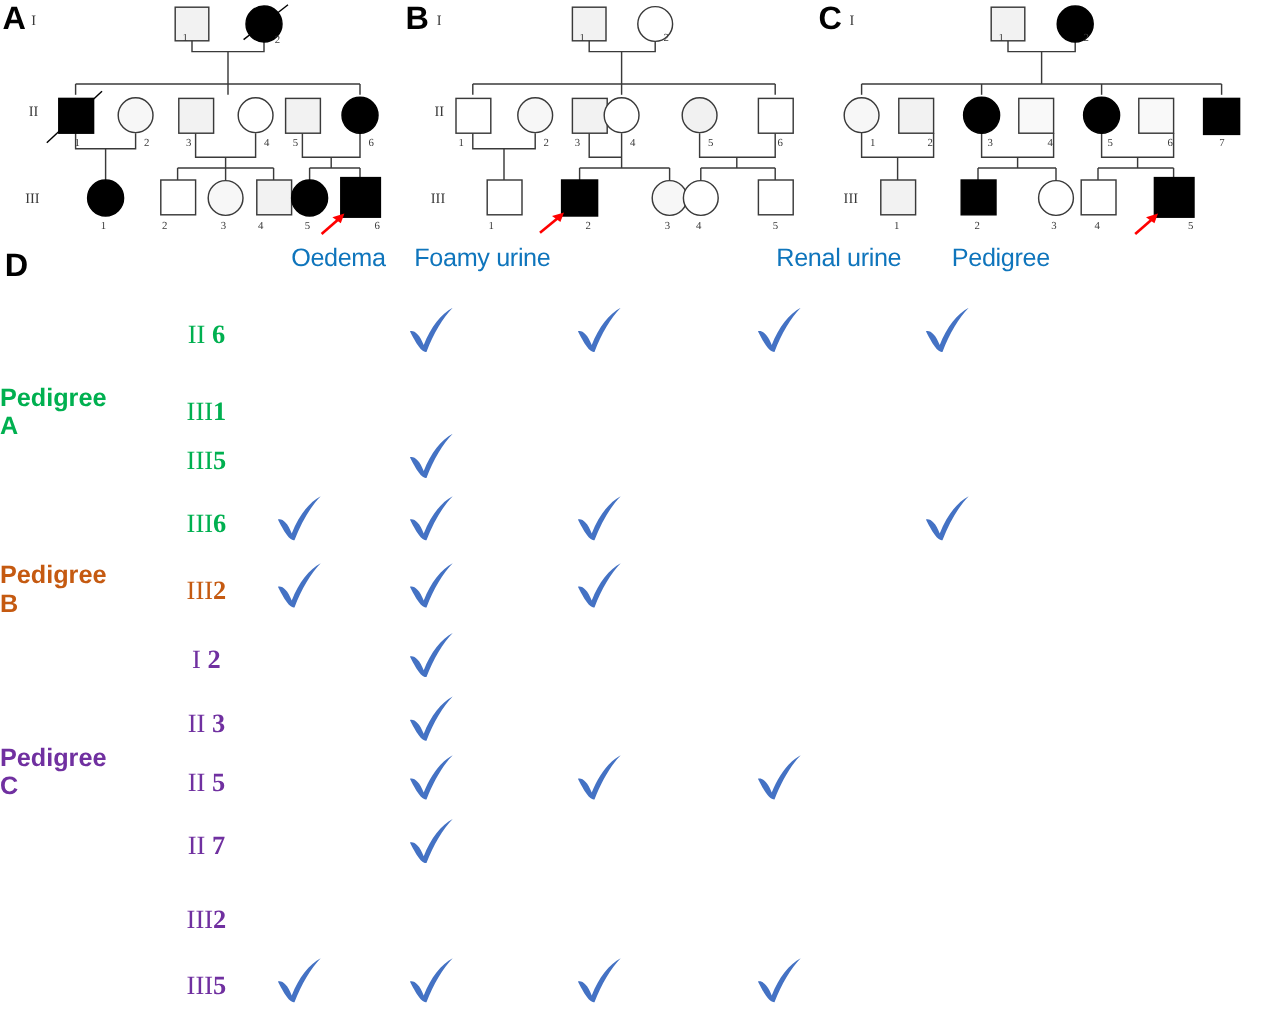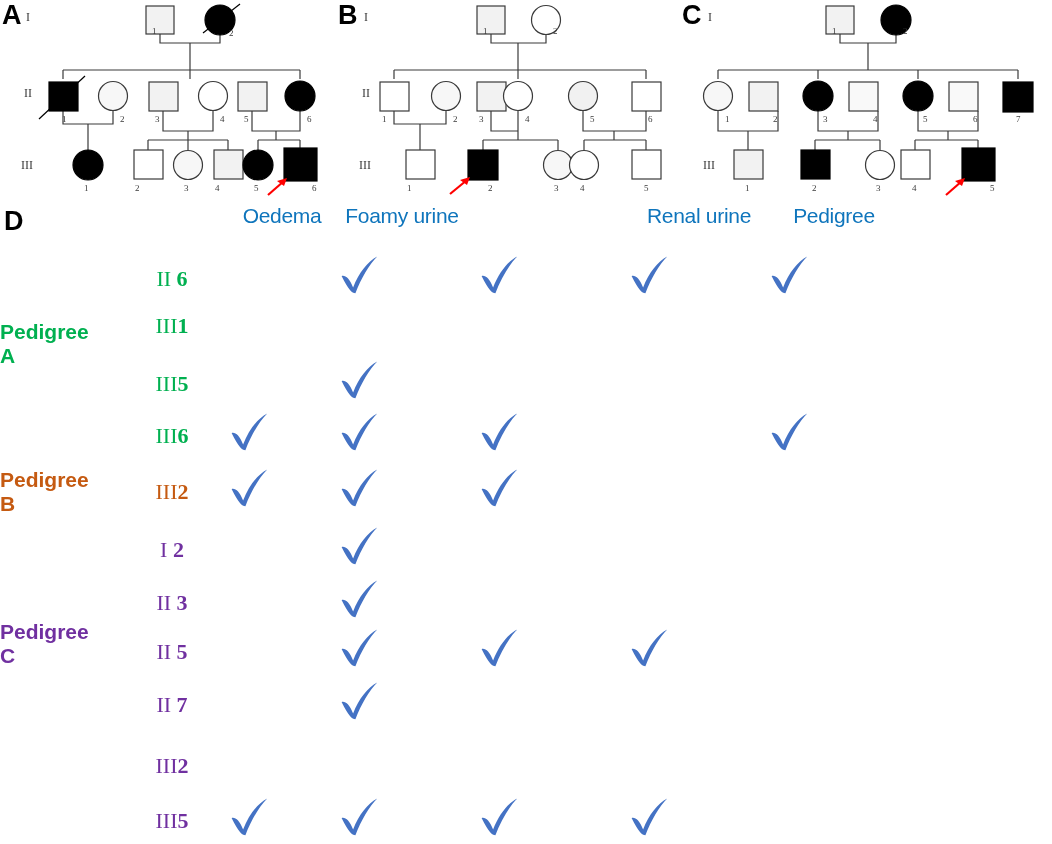--- a/index.html
+++ b/index.html
@@ -281,21 +281,21 @@
       <div class="check" style="left: 627px; top: 53px;">
         <svg viewBox="0 0 40 40" xmlns="http://www.w3.org/2000/svg">
           <path d="M4 20 C7 19 11 22 14 30 C19 17 27 7 35 3 C28 10 21 22 16 35 C13 35 10 32 4 20 Z" fill="#4472C4"></path>
         </svg>
       </div>
       <div class="check" style="left: 767px; top: 53px;">
         <svg viewBox="0 0 40 40" xmlns="http://www.w3.org/2000/svg">
           <path d="M4 20 C7 19 11 22 14 30 C19 17 27 7 35 3 C28 10 21 22 16 35 C13 35 10 32 4 20 Z" fill="#4472C4"></path>
         </svg>
       </div>
-      <div class="row-label ped-A" style="left: 120px; width: 104px; top: 113px;"><span class="rn">III</span><span>1</span></div>
+      <div class="row-label ped-A" style="left: 120px; width: 104px; top: 130px;"><span class="rn">III</span><span>1</span></div>
       <div class="row-label ped-A" style="left: 120px; width: 104px; top: 171px;"><span class="rn">III</span><span>5</span></div>
       <div class="check" style="left: 337px; top: 158px;">
         <svg viewBox="0 0 40 40" xmlns="http://www.w3.org/2000/svg">
           <path d="M4 20 C7 19 11 22 14 30 C19 17 27 7 35 3 C28 10 21 22 16 35 C13 35 10 32 4 20 Z" fill="#4472C4"></path>
         </svg>
       </div>
       <div class="row-label ped-A" style="left: 120px; width: 104px; top: 223px;"><span class="rn">III</span><span>6</span></div>
       <div class="check" style="left: 227px; top: 210px;">
         <svg viewBox="0 0 40 40" xmlns="http://www.w3.org/2000/svg">
           <path d="M4 20 C7 19 11 22 14 30 C19 17 27 7 35 3 C28 10 21 22 16 35 C13 35 10 32 4 20 Z" fill="#4472C4"></path>

